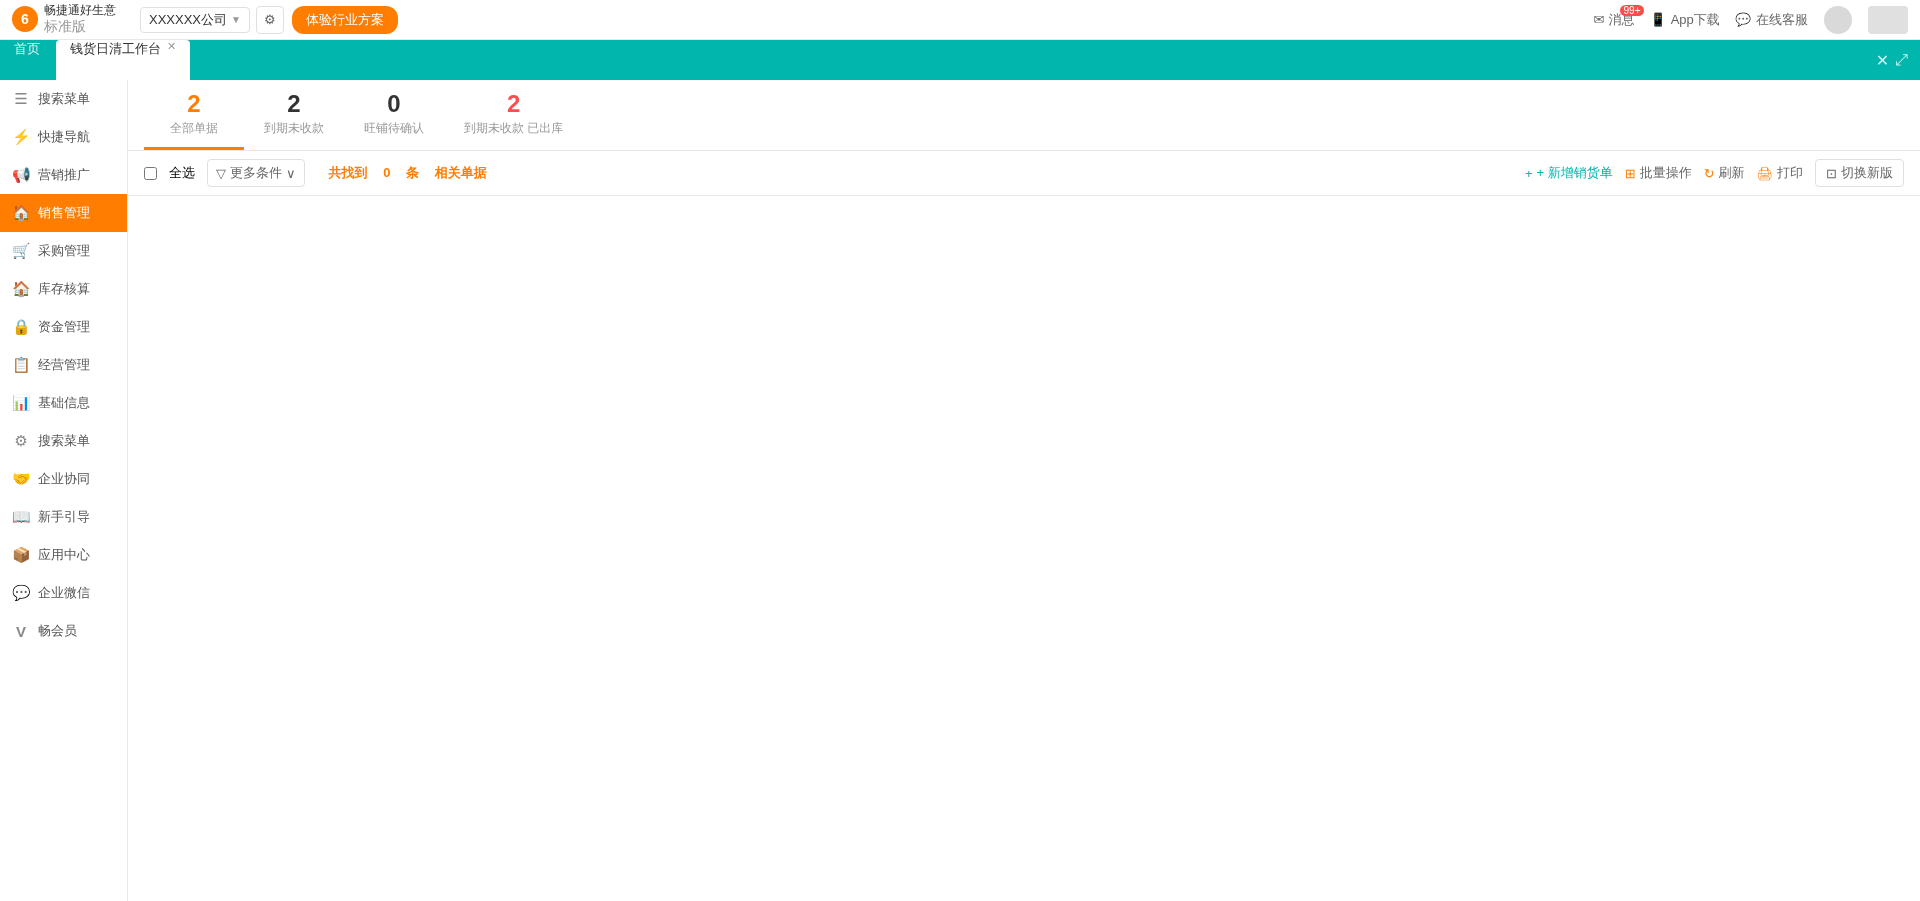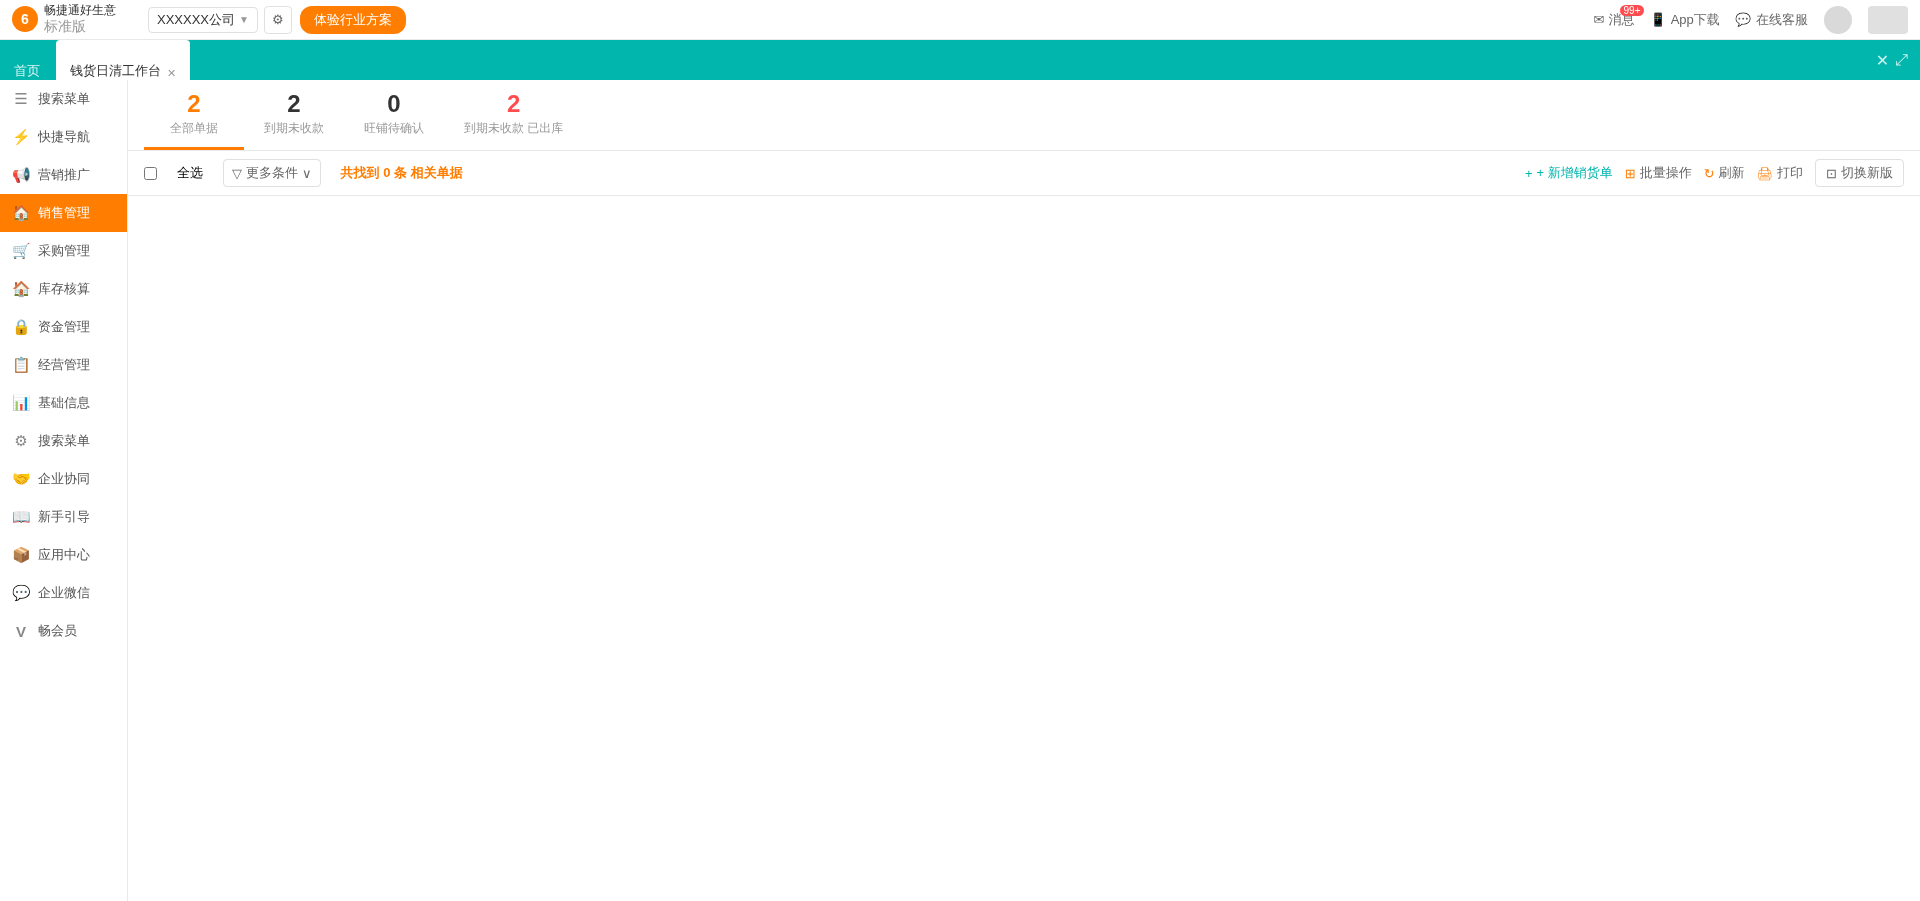--- a/index.html
+++ b/index.html
@@ -29,21 +29,20 @@
       background: #ff7d00;
       border-radius: 50%;
       display: flex; align-items: center; justify-content: center;
       color: white; font-size: 14px; font-weight: bold;
     }
     .logo-text { font-size: 12px; color: #333; line-height: 1.2; }
     .logo-version { font-size: 14px; color: #999; }
 
     .company-selector {
       display: flex; align-items: center; gap: 4px;
-      margin-left: 8px;
       border: 1px solid #e0e0e0;
       border-radius: 4px;
       padding: 3px 8px;
       cursor: pointer;
       color: #333;
       font-size: 13px;
     }
     .company-selector .chevron { color: #999; font-size: 10px; }
 
     .settings-icon-btn {
@@ -99,21 +98,21 @@
       height: 40px;
       background: #00b6ad;
       display: flex;
       align-items: center;
       position: fixed;
       top: 40px; left: 0; right: 0;
       z-index: 99;
     }
     .tab-item {
       height: 40px;
-      display: flex; align-items: flex-end;
+      display: flex; align-items: flex-start;
       padding: 0 14px;
       font-size: 13px;
       cursor: pointer;
       color: rgba(255,255,255,0.85);
       position: relative;
     }
     .tab-item.home {
       background: #00b6ad;
     }
     .tab-item.active {
@@ -214,32 +213,32 @@
     .stat-tab:not(.active) .count { color: #333; }
     .count-red { color: #ff4d4f !important; }
 
     
     .toolbar {
       background: white;
       border-bottom: 1px solid #e8e8e8;
       display: flex;
       align-items: center;
       padding: 8px 16px;
-      gap: 20px;
+      gap: 12px;
     }
     .checkbox-all { cursor: pointer; }
     .filter-btn {
       display: flex; align-items: center; gap: 4px;
       color: #666; cursor: pointer; font-size: 13px;
       border: 1px solid #e0e0e0;
       border-radius: 4px;
       padding: 4px 8px;
     }
     .found-count { font-size: 13px; color: #666; }
-    .found-count span { color: #ff7d00; font-weight: bold; }
+    .found-count span { color: #ff7d00; font-weight: bold; margin-left: 12px; }
 
     .toolbar-right {
       margin-left: auto;
       display: flex; align-items: center; gap: 12px;
     }
     .toolbar-btn {
       display: flex; align-items: center; gap: 4px;
       font-size: 13px;
       cursor: pointer;
       color: #666;

